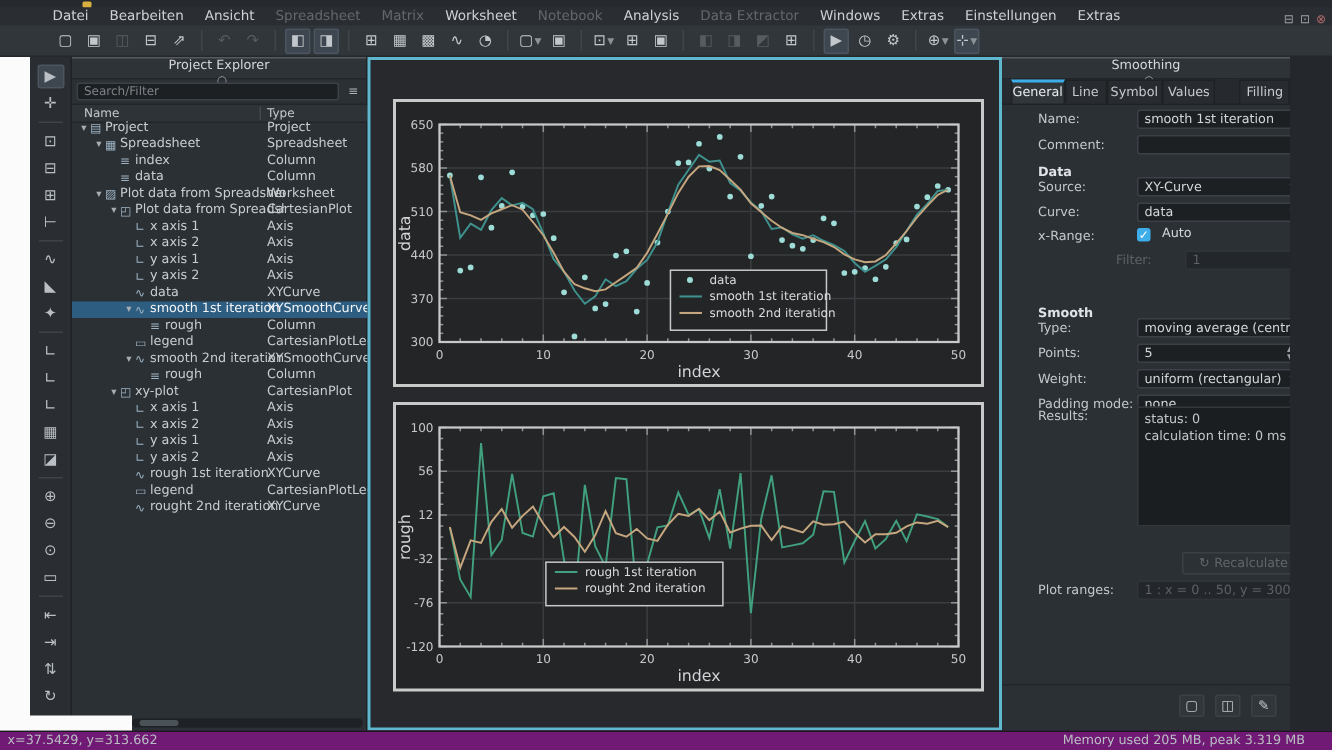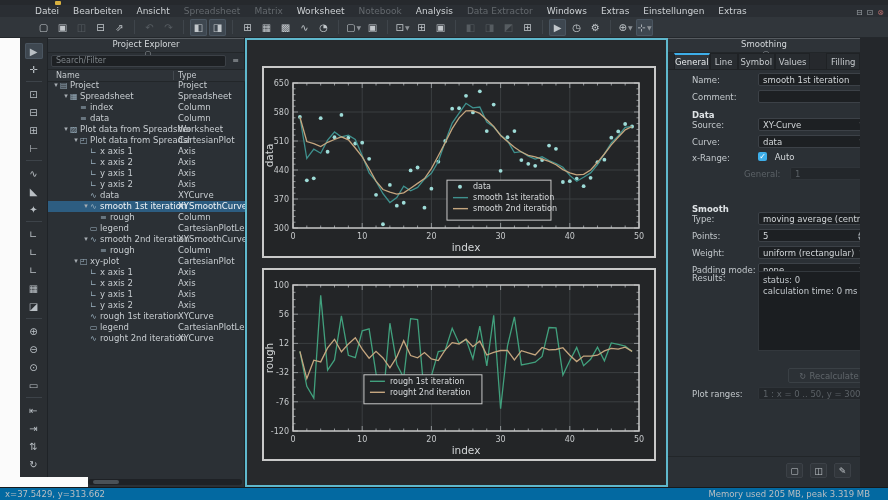--- a/index.html
+++ b/index.html
@@ -95,21 +95,21 @@
   .results-box{position:absolute;left:74px;top:0;width:112px;height:80px;background:#1b1e21;
                border:1px solid #33383d;font-size:8.5px;color:#c3c8cc;padding:3px 4px;box-sizing:border-box;
                white-space:pre-line;line-height:11px;}
   .recalc{position:absolute;left:104px;top:0;width:82px;height:15px;background:#2c3136;border:1px solid #3a4045;
           border-radius:2px;color:#60666b;font-size:8.5px;display:flex;align-items:center;justify-content:center;gap:3px;
           box-sizing:border-box;}
   .props-bottom{position:absolute;left:0;top:418px;width:192px;height:31px;border-top:1px solid #222629;}
   .pb-btn{position:absolute;top:6px;width:17px;height:15px;background:#31363b;border:1px solid #3c4147;border-radius:2px;
           display:flex;align-items:center;justify-content:center;font-size:9px;color:#c2c7cb;box-sizing:border-box;}
   
-  .statusbar{position:absolute;left:0;top:487px;width:888px;height:13px;background:#0369a1;
+  .statusbar{position:absolute;left:0;top:487px;width:888px;height:13px;background:#701a75;
              border-top:1px solid #17191b;font-size:8.5px;color:#b9bec2;text-align:right;}
   .sb-left{position:absolute;left:5px;top:1px;}
   .sb-right{position:absolute;right:18px;top:1px;}
 </style>
 </head>
 <body>
 
 <div class="screen">
 
   <div class="titlebar">
@@ -763,21 +763,21 @@
           </div>
       </div>
       <div class="frow" style="top:113px;">
         <span class="flabel">x-Range:</span>
         <div class="ffield" style="border:none;background:none;">
           <span class="cb">✓</span>
           <span class="cb-label">Auto</span>
         </div>
       </div>
       <div class="frow" style="top:129px;">
-        <span class="flabel" style="left:60px;color:#5b6166;">General:</span>
+        <span class="flabel" style="left:60px;color:#5b6166;">Filter:</span>
         <div class="ffield" style="left:106px;width:80px;">
             <div class="input disabled">1</div>
           </div>
       </div>
       <div class="frow" style="top:164px;">
         <span class="fsection">Smooth</span>
       </div>
       <div class="frow" style="top:174px;">
         <span class="flabel">Type:</span>
         <div class="ffield">

